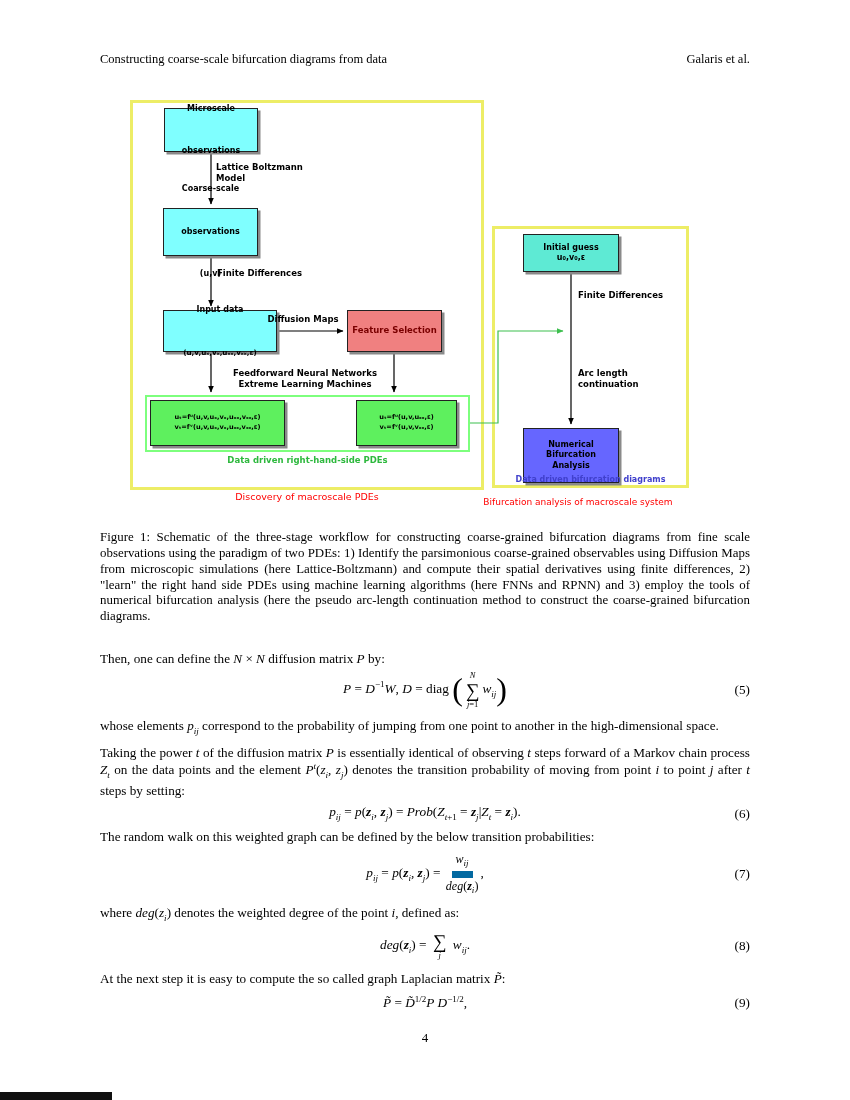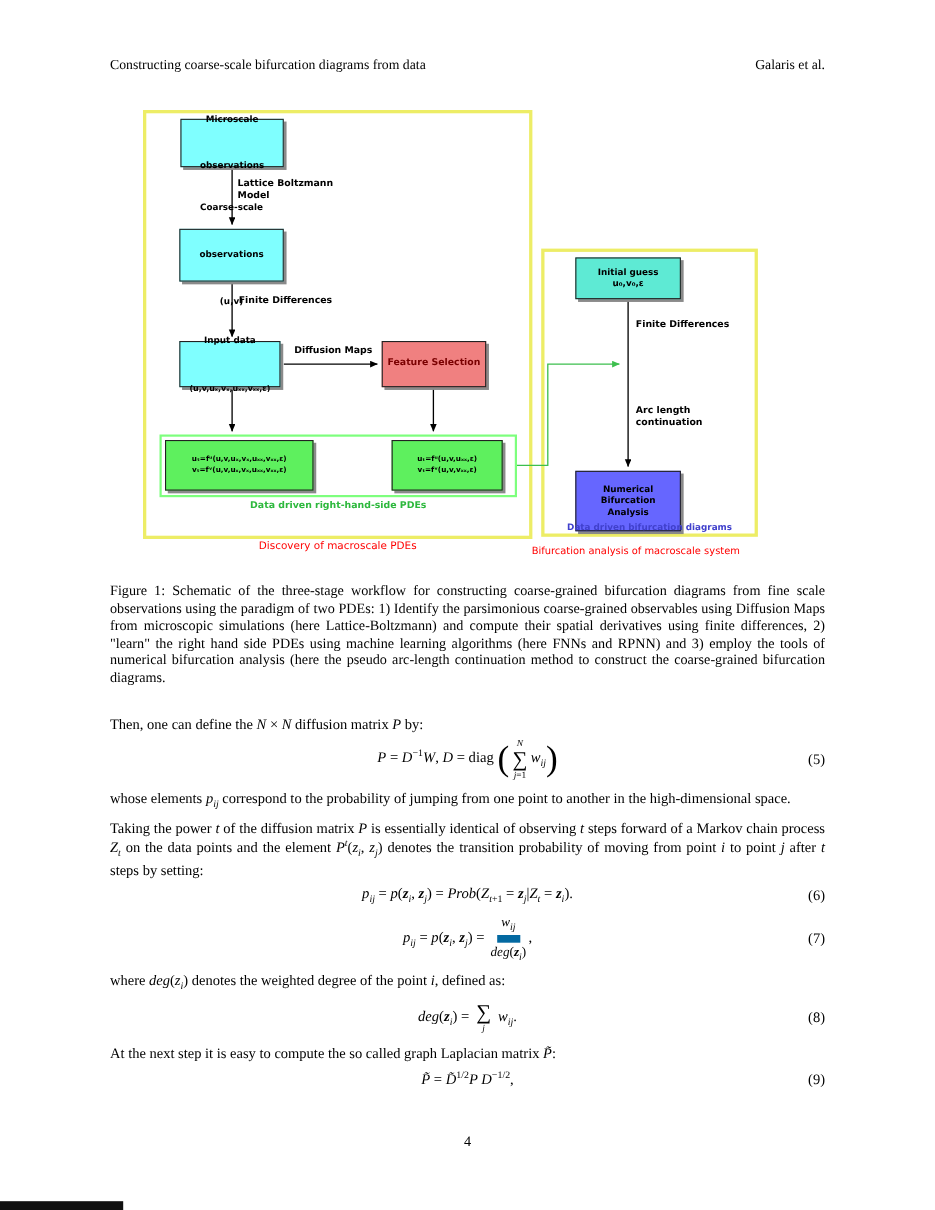--- a/index.html
+++ b/index.html
@@ -107,33 +107,37 @@
   <div class="node cyan" style="left:33px;top:110px;width:95px;height:48px">
     <span>Coarse-scale</span>
     <span>observations</span>
     <span>(u,v)</span>
   </div>
 
   <div class="elabel" style="left:87px;top:170px">
     <span>Finite Differences</span>
   </div>
 
-  <div class="node cyan" style="left:33px;top:212px;width:92px;height:42px;font-size:7.2px">
+  <div class="node cyan" style="left:33px;top:212px;width:114px;height:42px;font-size:7.2px">
     <span style="font-size:8px">Input data</span>
     <span>(u,v,uₓ,vₓ,uₓₓ,vₓₓ,ε)</span>
   </div>
 
   <div class="elabel" style="left:130px;top:216px;width:86px;text-align:center">
     <span>Diffusion Maps</span>
   </div>
 
   <div class="node salmon" style="left:217px;top:212px;width:95px;height:42px">
     <span>Feature Selection</span>
   </div>
 
+  <div class="elabel" style="left:70px;top:270px;width:210px;text-align:center">
+    <span>Feedforward Neural Networks</span>
+    <span>Extreme Learning Machines</span>
+  </div>
 
   <div class="gframe" style="left:15px;top:297px;width:325px;height:57px"></div>
 
   <div class="node green" style="left:20px;top:302px;width:135px;height:46px">
     <span>uₜ=fᵘ(u,v,uₓ,vₓ,uₓₓ,vₓₓ,ε)</span>
     <span>vₜ=fᵛ(u,v,uₓ,vₓ,uₓₓ,vₓₓ,ε)</span>
   </div>
 
   <div class="node green" style="left:226px;top:302px;width:101px;height:46px">
     <span>uₜ=fᵘ(u,v,uₓₓ,ε)</span>
@@ -193,20 +197,21 @@
 
   <p class="para" style="margin-bottom:6px">whose elements <i>p</i><sub><i>ij</i></sub> correspond to the probability of jumping from one point to another in the high-dimensional space.</p>
 
   <p class="para">Taking the power <i>t</i> of the diffusion matrix <i>P</i> is essentially identical of observing <i>t</i> steps forward of a Markov chain process <i>Z</i><sub><i>t</i></sub> on the data points and the element <i>P</i><sup><i>t</i></sup>(<i>z</i><sub><i>i</i></sub>, <i>z</i><sub><i>j</i></sub>) denotes the transition probability of moving from point <i>i</i> to point <i>j</i> after <i>t</i> steps by setting:</p>
 
   <div class="eqrow" style="margin:4px 0">
     <span class="eqc"><i>p</i><sub><i>ij</i></sub> = <i>p</i>(<b><i>z</i></b><sub><i>i</i></sub>, <b><i>z</i></b><sub><i>j</i></sub>) = <i>Prob</i>(<i>Z</i><sub><i>t</i>+1</sub> = <b><i>z</i></b><sub><i>j</i></sub>|<i>Z</i><sub><i>t</i></sub> = <b><i>z</i></b><sub><i>i</i></sub>).</span>
     <span class="eqn">(6)</span>
   </div>
 
+  <p class="para">The random walk on this weighted graph can be defined by the below transition probabilities:</p>
 
   <div class="eqrow" style="margin:7px 0">
     <span class="eqc"><i>p</i><sub><i>ij</i></sub> = <i>p</i>(<b><i>z</i></b><sub><i>i</i></sub>, <b><i>z</i></b><sub><i>j</i></sub>) = <span class="frac">
           <span class="fnum"><i>w</i><sub><i>ij</i></sub></span>
           <span class="fden"><i>deg</i>(<b><i>z</i></b><sub><i>i</i></sub>)</span>
         </span>,</span>
     <span class="eqn">(7)</span>
   </div>
 
   <p class="para">where <i>deg</i>(<i>z</i><sub><i>i</i></sub>) denotes the weighted degree of the point <i>i</i>, defined as:</p>

